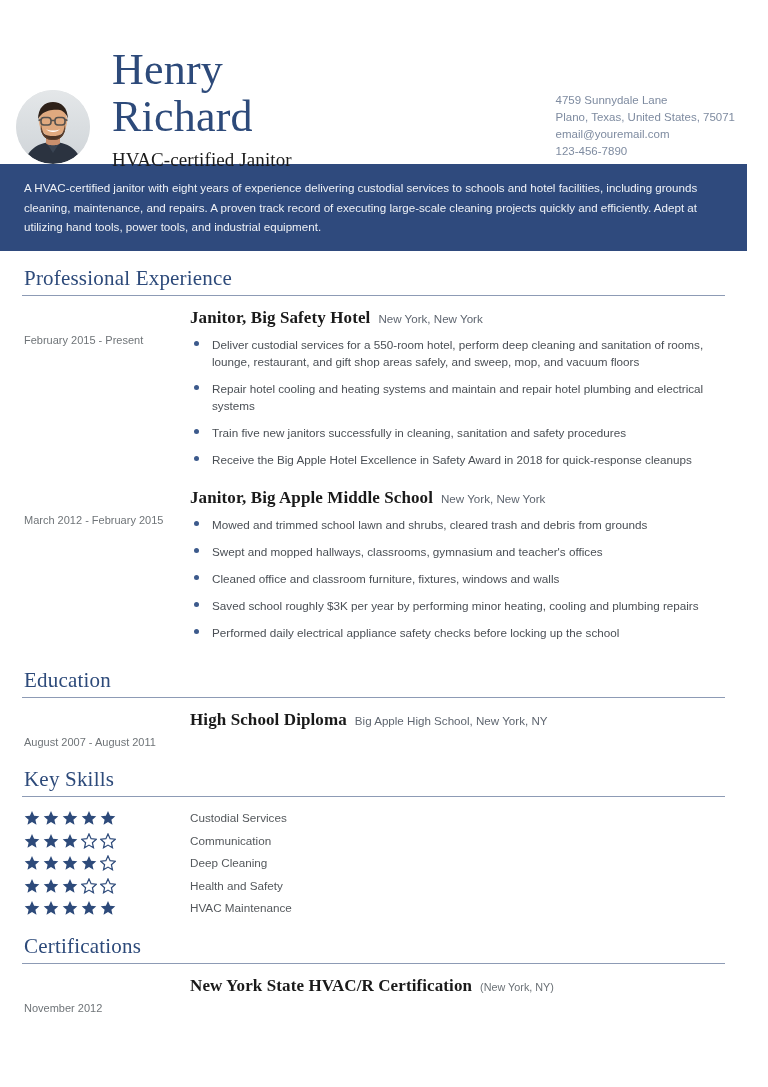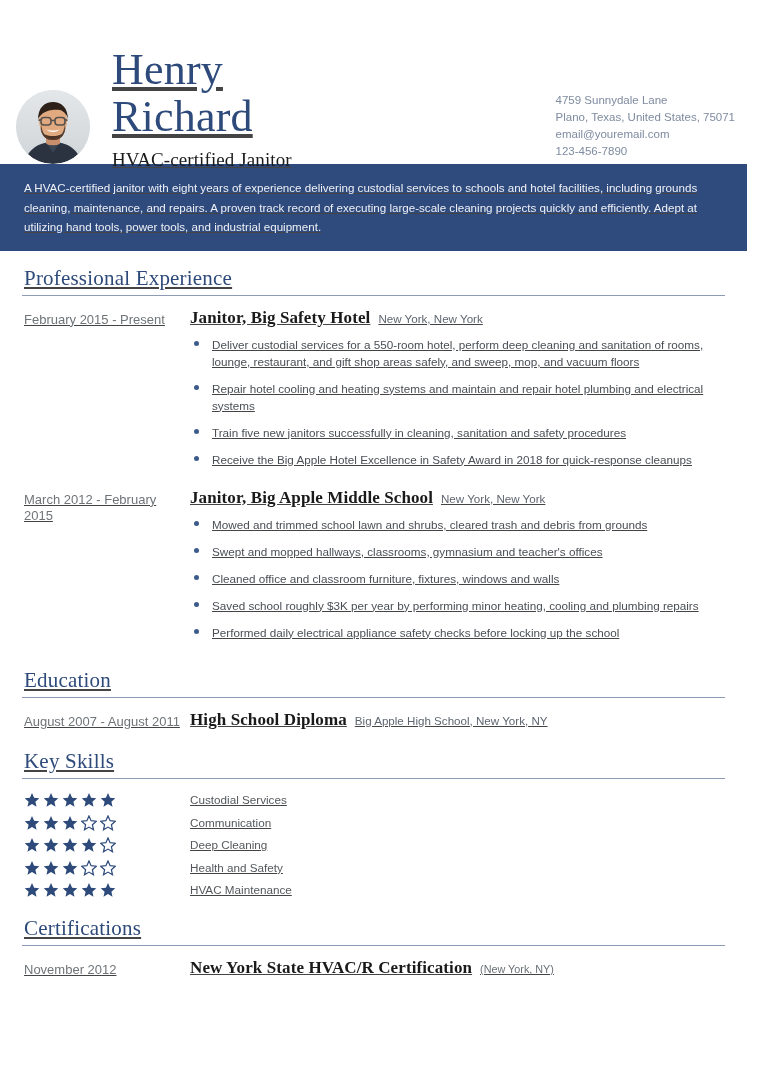--- a/index.html
+++ b/index.html
@@ -15,21 +15,20 @@
     position: relative;
     overflow: hidden;
   }
 
   .page {
     width: 747px;
     height: 1087px;
     background: #ffffff;
     position: relative;
     box-sizing: border-box;
-    text-decoration: underline;
   }
 
   
   .header {
     display: flex;
     align-items: flex-start;
     padding: 46px 22px 0 16px;
     position: relative;
     height: 164px;
     box-sizing: border-box;
@@ -114,26 +113,27 @@
   }
 
   .entry {
     display: flex;
     align-items: flex-start;
     margin-bottom: 2px;
   }
   .entry-date {
     flex: 0 0 164px;
     width: 164px;
-    font-size: 13px;
+    font-size: 11px;
     line-height: 16px;
     color: #6f7478;
     padding-top: 6px;
     padding-left: 2px;
     box-sizing: border-box;
+    margin-top: 20px;
   }
   .entry-body {
     flex: 1 1 auto;
     padding-left: 4px;
   }
   .entry-head {
     display: flex;
     align-items: baseline;
     flex-wrap: wrap;
   }

